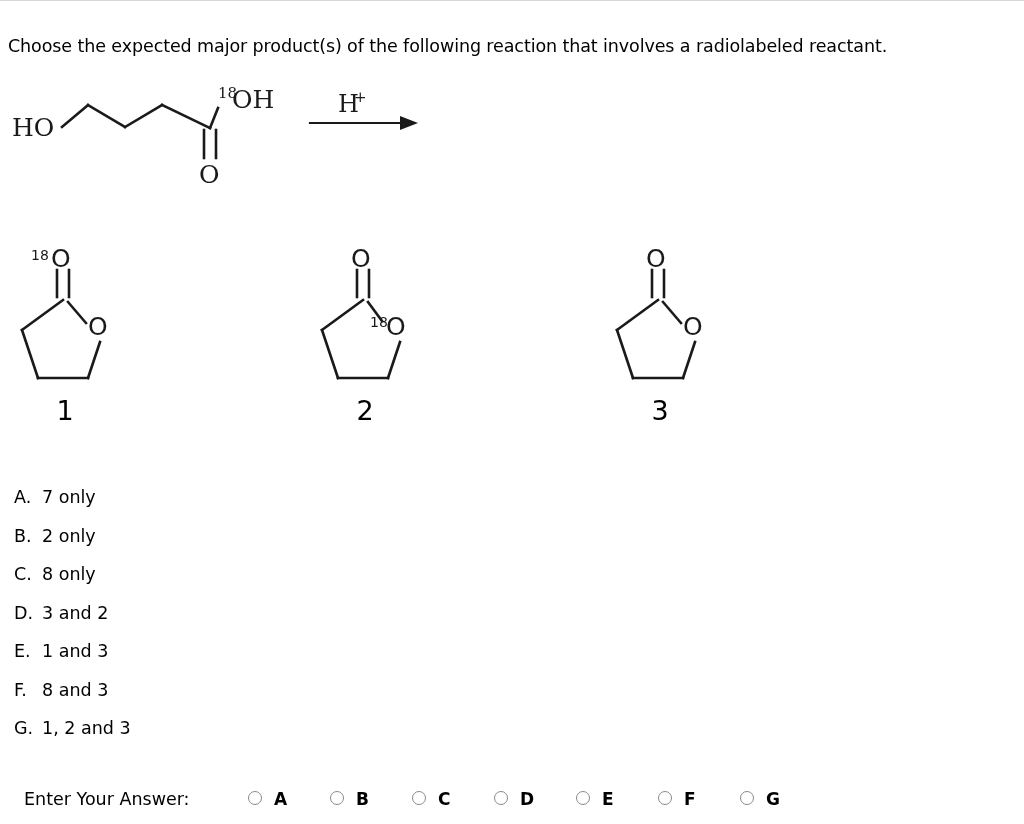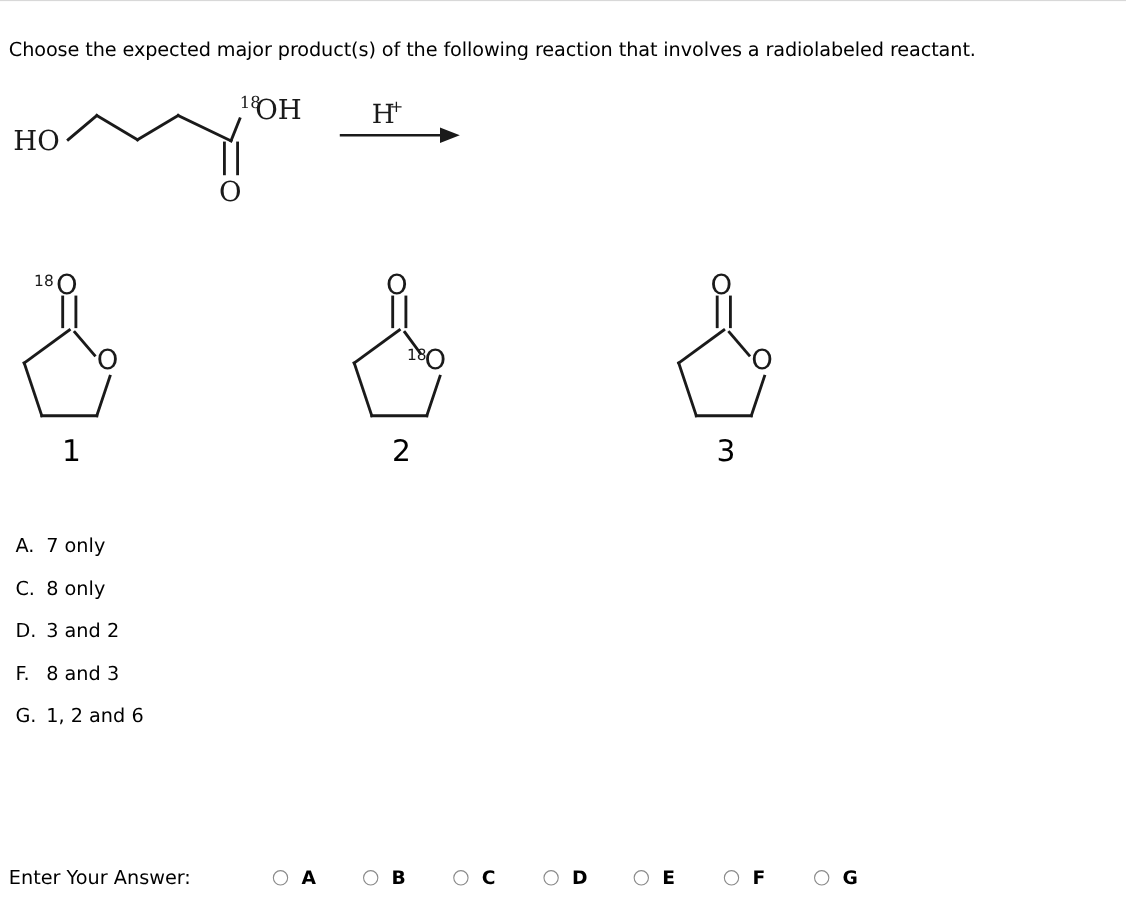--- a/index.html
+++ b/index.html
@@ -88,21 +88,21 @@
   }
   #answer-bar {
     position: absolute;
     left: 8px;
     top: 786px;
     width: 1000px;
     height: 28px;
   }
   #answer-prompt {
     position: absolute;
-    left: 0;
+    left: 16px;
     top: 0;
     font-size: 17.5px;
     line-height: 26px;
     white-space: nowrap;
   }
   .radio-group {
     position: absolute;
     top: 0;
     height: 26px;
     white-space: nowrap;
@@ -229,30 +229,36 @@
     <div class="product-label">3</div>
   </div>
 
 </div>
 
 <div id="options-list">
   <div class="option-row">
     <span class="option-letter">A.</span><span class="option-text">7 only</span>
   </div>
   <div class="option-row">
+    <span class="option-letter">B.</span><span class="option-text">2 only</span>
+  </div>
+  <div class="option-row">
     <span class="option-letter">C.</span><span class="option-text">8 only</span>
   </div>
   <div class="option-row">
     <span class="option-letter">D.</span><span class="option-text">3 and 2</span>
   </div>
   <div class="option-row">
+    <span class="option-letter">E.</span><span class="option-text">1 and 3</span>
+  </div>
+  <div class="option-row">
     <span class="option-letter">F.</span><span class="option-text">8 and 3</span>
   </div>
   <div class="option-row">
-    <span class="option-letter">G.</span><span class="option-text">1, 2 and 6</span>
+    <span class="option-letter">G.</span><span class="option-text">1, 2 and 3</span>
   </div>
 </div>
 
 <div id="answer-bar">
   <div id="answer-prompt">Enter Your Answer:</div>
 
   <div class="radio-group" style="left:240px; width:60px;">
     <span class="radio-circle" style="left:0px;"></span>
     <span class="radio-text" style="left:26px;">A</span>
   </div>

